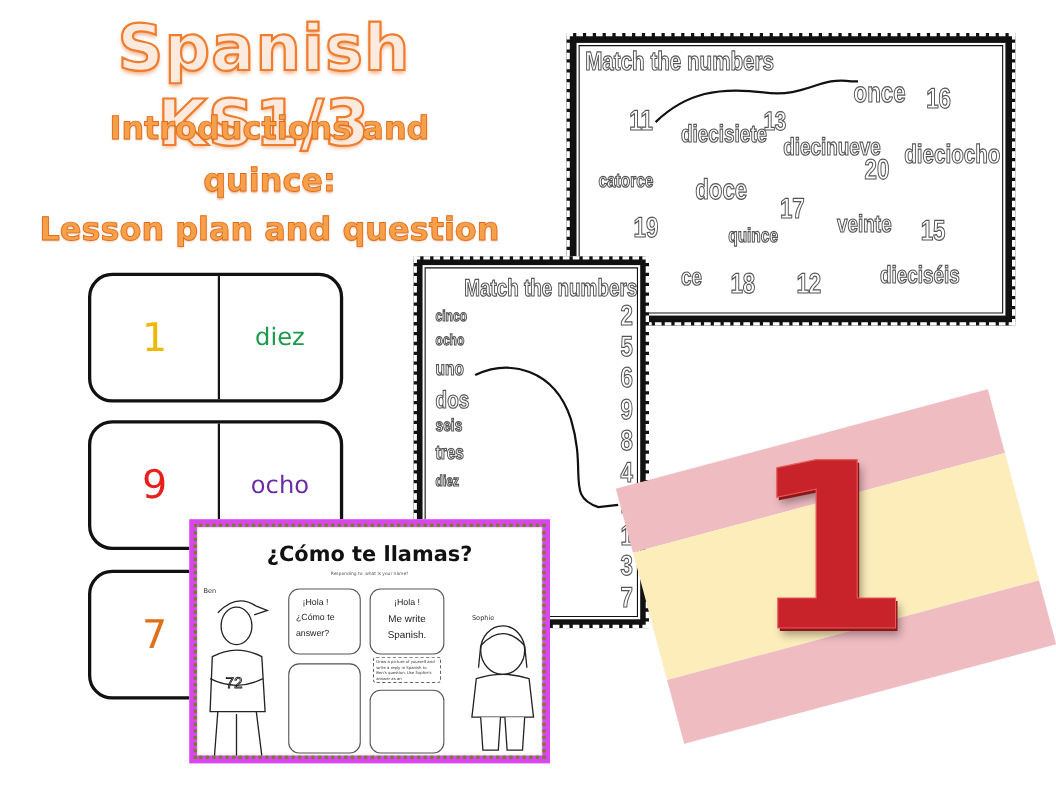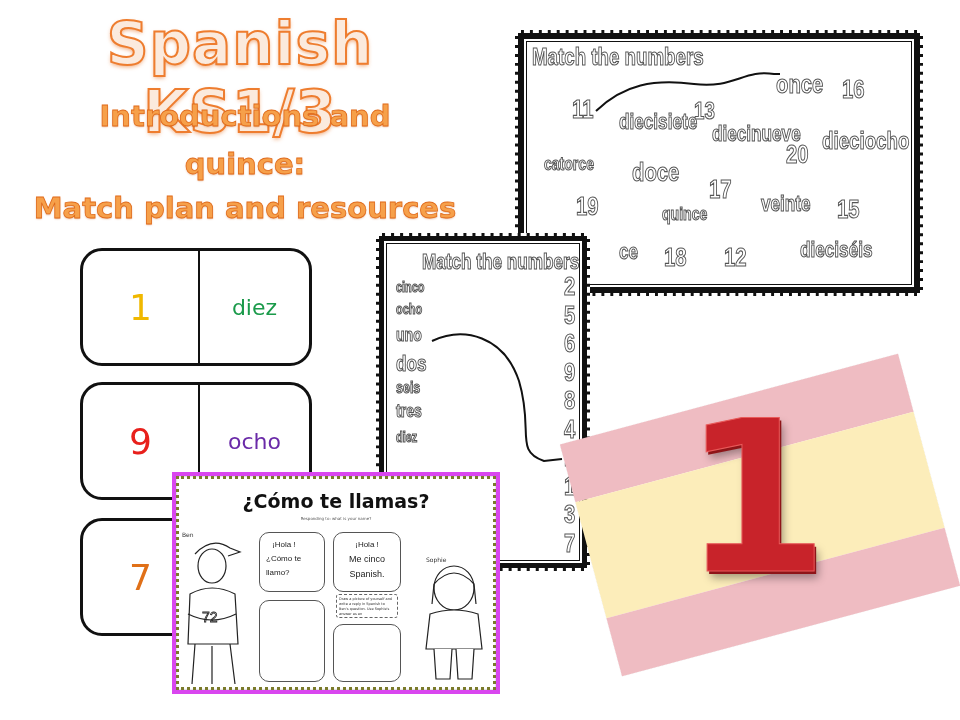--- a/index.html
+++ b/index.html
@@ -16,38 +16,38 @@
   .sheet { background:#fff; box-sizing:border-box; }
   .outline-word { font-family:"Liberation Sans", sans-serif; font-weight:bold; color:#fff; -webkit-text-stroke:1.1px #555; transform:scaleX(0.78); transform-origin:left center; white-space:nowrap; position:absolute; }
 
   
   .domino { position:absolute; left:80px; width:232px; height:118px; border:3px solid #111; border-radius:22px; background:#fff; box-sizing:border-box; }
   .domino .divider { position:absolute; left:115px; top:0; bottom:0; width:2px; background:#111; }
   .domino .num { position:absolute; left:0; width:115px; top:0; bottom:0; display:flex; align-items:center; justify-content:center; font-family:"DejaVu Sans", sans-serif; font-size:36px; }
   .domino .word { position:absolute; left:117px; right:0; top:0; bottom:0; display:flex; align-items:center; justify-content:center; font-family:"DejaVu Sans", sans-serif; font-size:22px; }
 
   
-  .como { left:172px; top:472px; width:328px; height:222px; border:4px solid #d946ef; outline:3px dotted #7a7a2a; outline-offset:-7px; box-shadow:0 0 2px #999 inset; }
+  .como { left:172px; top:472px; width:328px; height:222px; border:7px solid #d946ef; outline:3px dotted #7a7a2a; outline-offset:-7px; box-shadow:0 0 2px #999 inset; }
   .bubble { position:absolute; border:1.5px solid #555; border-radius:10px; background:#fff; box-sizing:border-box; font-family:Liberation Sans, sans-serif; color:#222; }
 
   
   .flag { left:585px; top:395px; width:350px; height:240px; transform:rotate(-15deg); transform-origin:center; box-shadow:0 0 1px rgba(0,0,0,0.1); }
   .flag .band-top { position:absolute; left:0; top:0; width:100%; height:25%; background:#efbcc2; }
   .flag .band-mid { position:absolute; left:0; top:25%; width:100%; height:50%; background:#fcedba; }
   .flag .band-bot { position:absolute; left:0; top:75%; width:100%; height:25%; background:#efbcc2; }
   .flag .one { position:absolute; left:0; right:0; top:-20px; text-align:center; font-family:"DejaVu Sans", sans-serif; font-weight:bold; font-size:210px; color:#c8232a;
      transform:rotate(15deg); text-shadow:2px 3px 0 #8e1418, 4px 7px 8px rgba(0,0,0,0.35); -webkit-text-stroke:1px #e85a5a; }
 </style>
 </head>
 <body>
 
 <div class="abs title-main">Spanish KS1/3</div>
 <div class="abs title-sub" style="top:98px;">Introductions and</div>
 <div class="abs title-sub" style="top:146px;">quince:</div>
-<div class="abs title-sub" style="top:190px;">Match plan and resources</div>
+<div class="abs title-sub" style="top:190px;">Lesson plan and question</div>
 
 <div class="abs sheet" style="left:515px; top:30px; width:408px; height:266px; border:9px solid #111; box-shadow:inset 0 0 0 2px #fff, inset 0 0 0 3px #111;">
   <div class="abs" style="left:-9px; top:-9px; right:-9px; bottom:-9px; border:3px dashed #fff; box-sizing:border-box;"></div>
   <div class="outline-word" style="left:8px; top:4px; font-size:24px;">Match the numbers</div>
   <svg class="abs" style="left:0; top:0;" width="400" height="260">
     <path d="M 72 72 C 100 45, 130 40, 170 45 C 210 50, 220 30, 250 35 L 256 35" stroke="#111" stroke-width="2" fill="none"></path>
   </svg>
   <div id="large-items">
       <div class="outline-word" style="left: 48px; top: 55px; font-size: 26px;">11</div>
       <div class="outline-word" style="left: 95px; top: 70px; font-size: 22px;">diecisiete</div>
@@ -136,25 +136,25 @@
   <svg class="abs" style="left:240px; top:88px;" width="75" height="120">
     <ellipse cx="38" cy="24" rx="20" ry="22" fill="#fff" stroke="#222" stroke-width="1.2"></ellipse>
     <path d="M 18 20 Q 38 -2 58 20 L 60 40 M 18 20 L 16 40" stroke="#222" stroke-width="1.2" fill="none"></path>
     <path d="M 14 50 Q 38 42 62 50 L 66 85 L 10 85 Z" fill="#fff" stroke="#222" stroke-width="1.2"></path>
     <path d="M 18 85 L 20 115 L 34 115 L 36 85 M 40 85 L 42 115 L 56 115 L 58 85" fill="#fff" stroke="#222" stroke-width="1.2"></path>
   </svg>
 
   <div class="bubble" style="left:83px; top:56px; width:66px; height:60px; font-size:8px; padding:5px 6px; line-height:14px;">
     <div style="padding-left:6px;">¡Hola !</div>
     <div>¿Cómo te</div>
-    <div>llamo?</div>
+    <div>answer?</div>
   </div>
   <div class="bubble" style="left:157px; top:56px; width:68px; height:60px; font-size:9px; padding:4px 4px; line-height:15px; text-align:center;">
     <div style="font-size:8px;">¡Hola !</div>
-    <div>Me cinco</div>
+    <div>Me write</div>
     <div>Spanish.</div>
   </div>
   <div class="bubble" style="left:83px; top:124px; width:66px; height:82px;"></div>
   <div class="bubble" style="left:157px; top:148px; width:68px; height:58px;"></div>
   <div class="abs" style="left:160px; top:118px; width:62px; height:24px; border:1px dashed #666; border-radius:3px; font-size:3.5px; line-height:5px; padding:2px; box-sizing:border-box; color:#333;">Draw a picture of yourself and write a reply in Spanish to Ben's question. Use Sophie's answer as an</div>
 </div>
 
 <div class="abs flag">
   <div class="band-top"></div>
   <div class="band-mid"></div>

